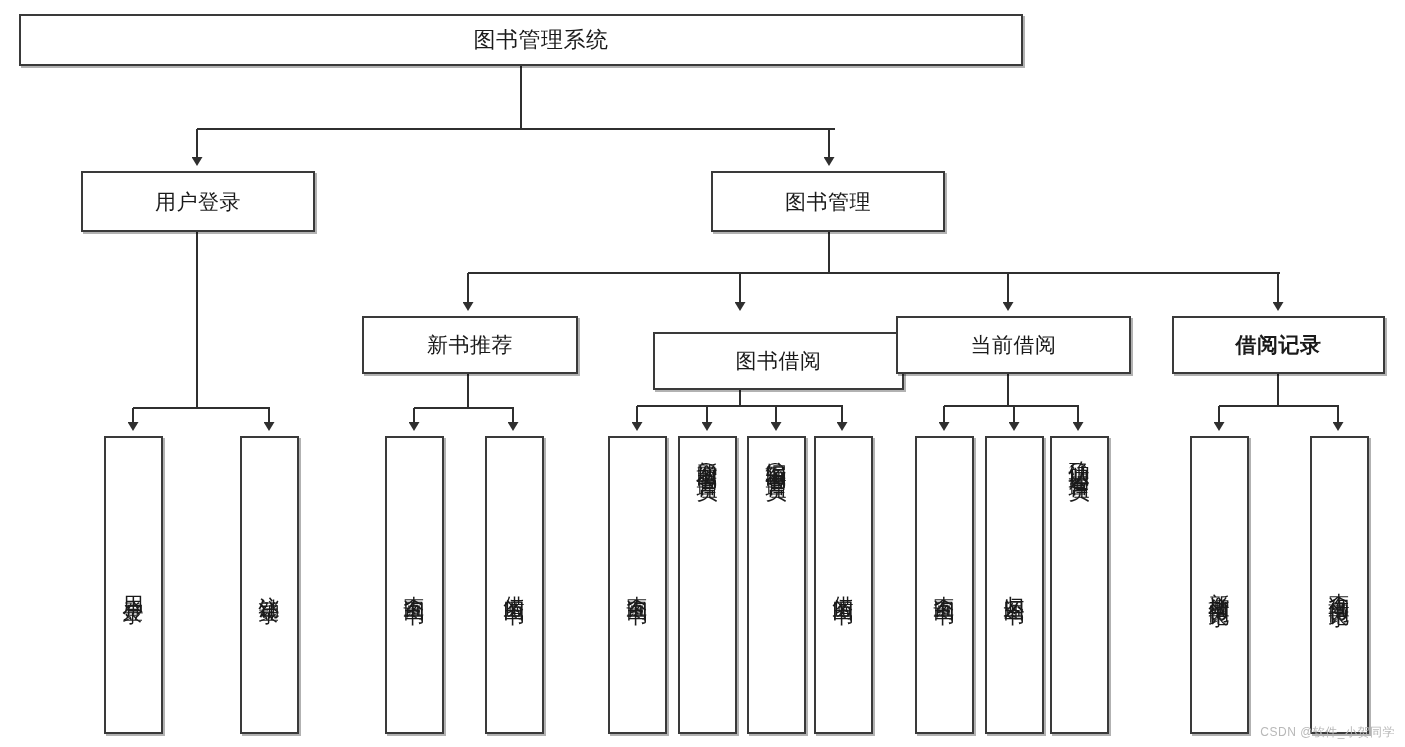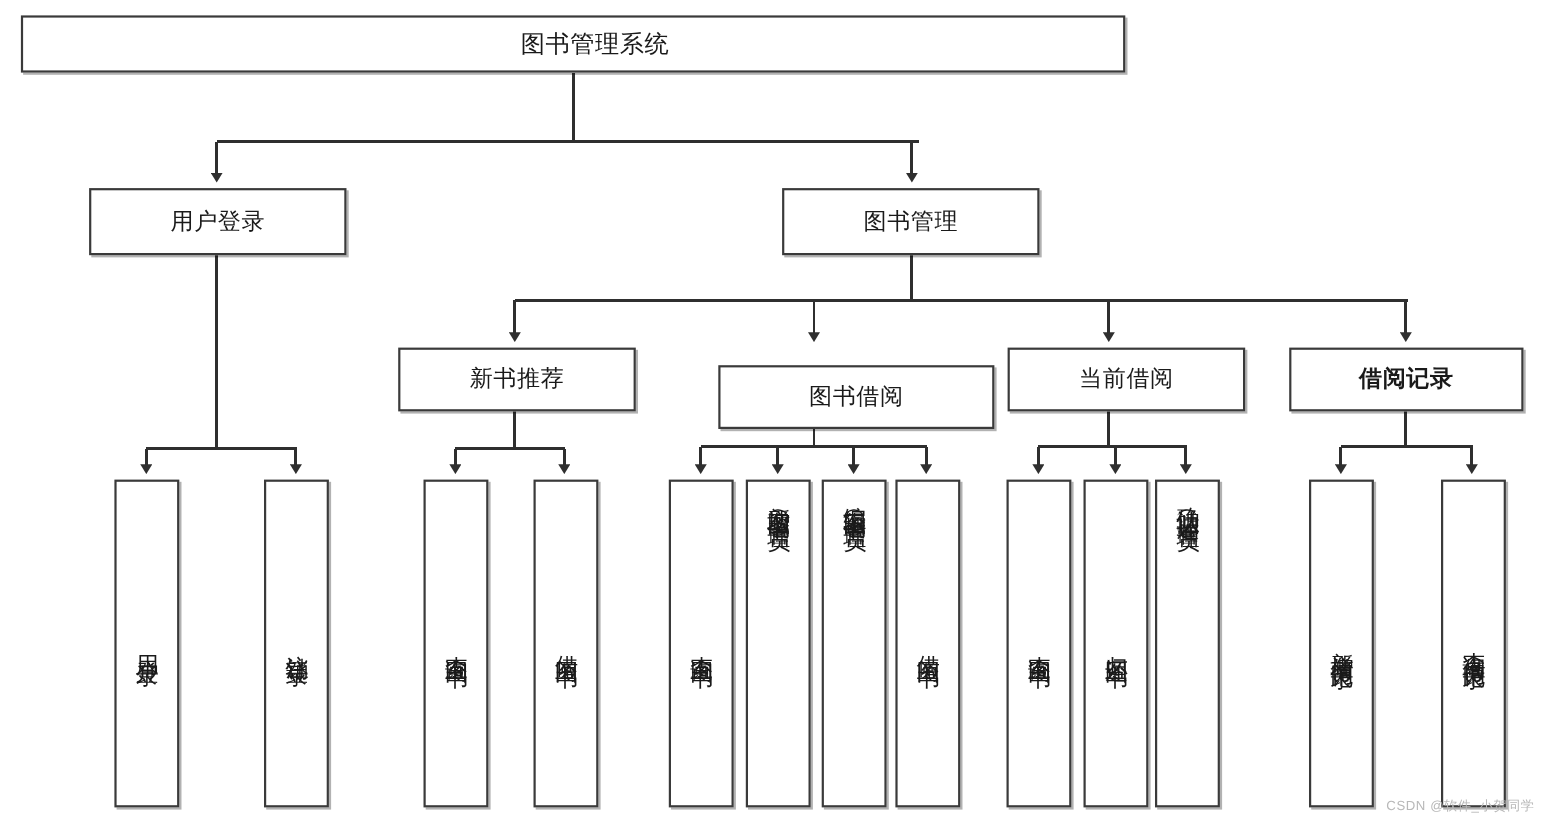--- a/index.html
+++ b/index.html
@@ -136,21 +136,21 @@
   <div class="node h" style="left:711px;top:171px;width:234px;height:61px;">
     <span class="label">图书管理</span>
   </div>
 
   <div class="node h" style="left:362px;top:316px;width:216px;height:58px;">
     <span class="label">新书推荐</span>
   </div>
   <div class="node h" style="left:632px;top:332px;width:251px;height:58px;margin-left:21px;">
     <span class="label">图书借阅</span>
   </div>
-  <div class="node h" style="left:916px;top:316px;width:216px;height:58px;">
+  <div class="node h" style="left:896px;top:316px;width:235px;height:58px;">
     <span class="label">当前借阅</span>
   </div>
   <div class="node h" style="left:1172px;top:316px;width:213px;height:58px;font-weight:bold;">
     <span class="label">借阅记录</span>
   </div>
 
   <div class="node v mid" style="left:104px;top:436px;width:59px;height:298px;">
     <span class="label">用户登录</span>
   </div>
   <div class="node v mid" style="left:240px;top:436px;width:59px;height:298px;">

